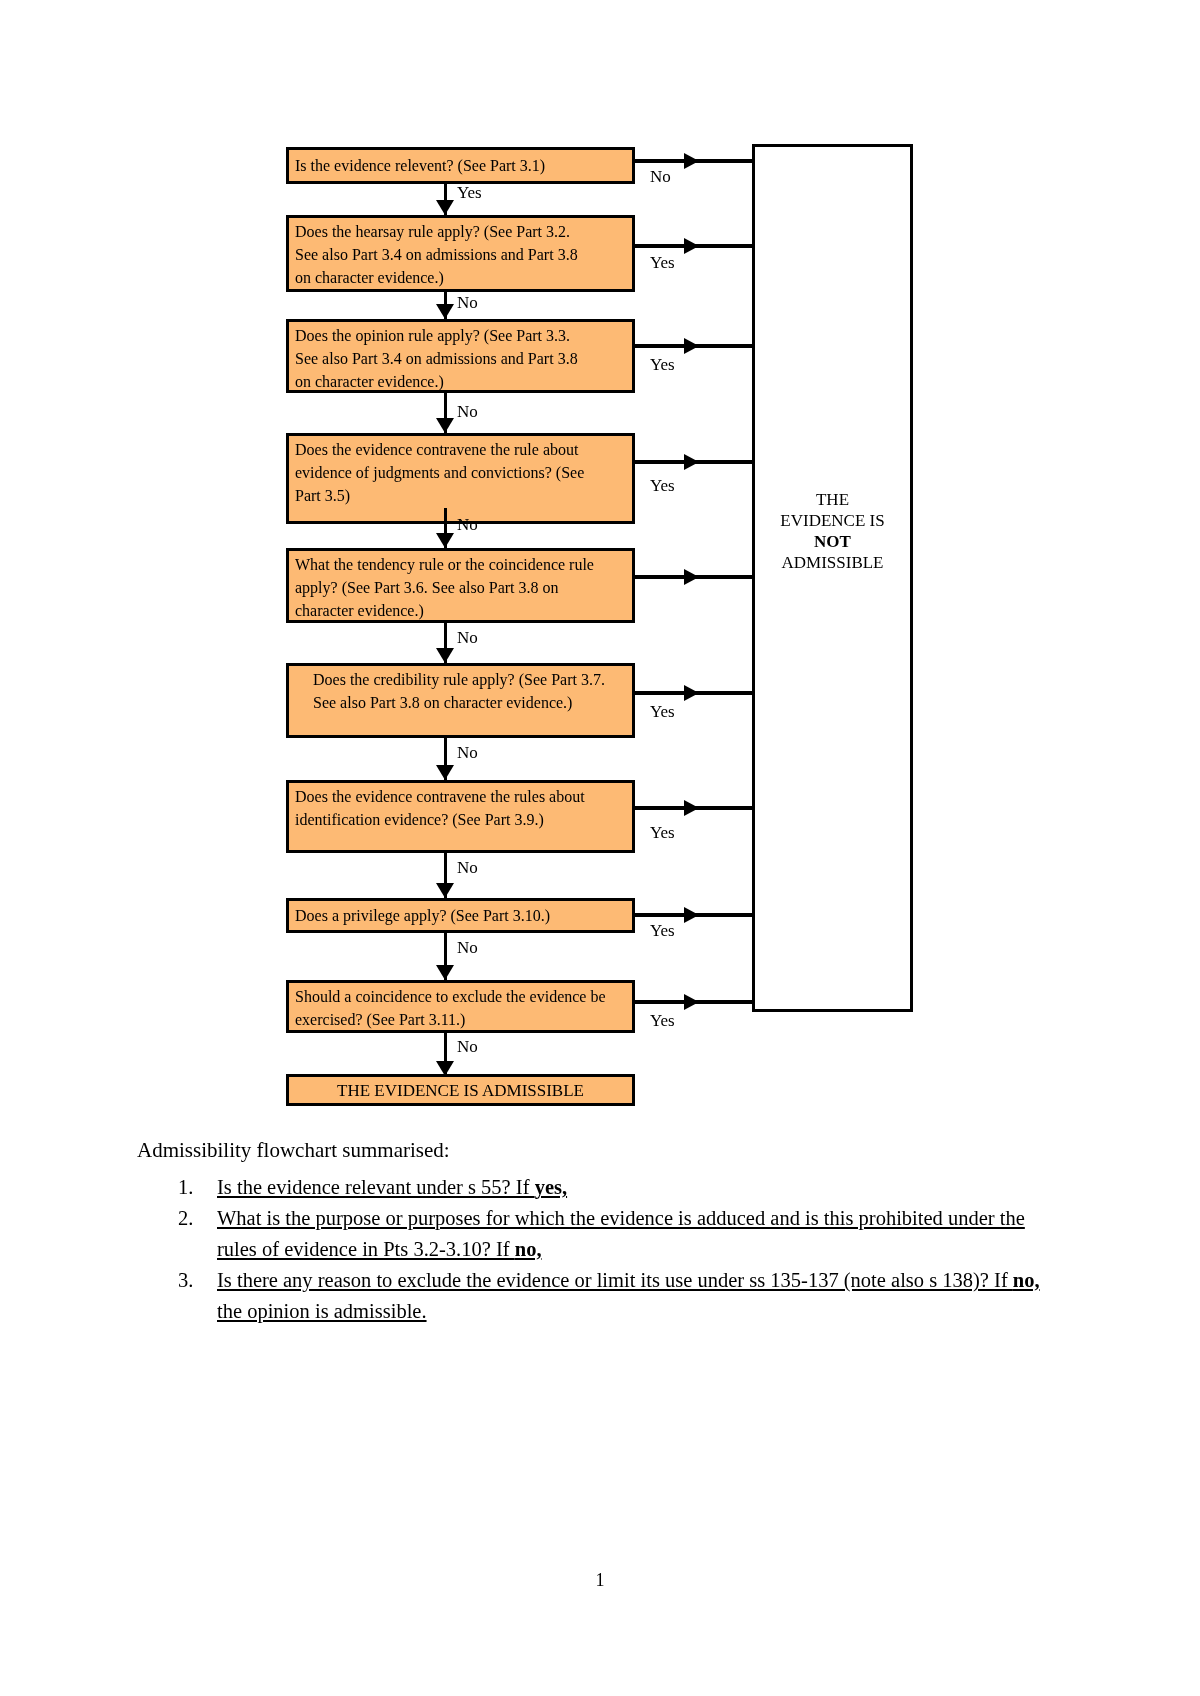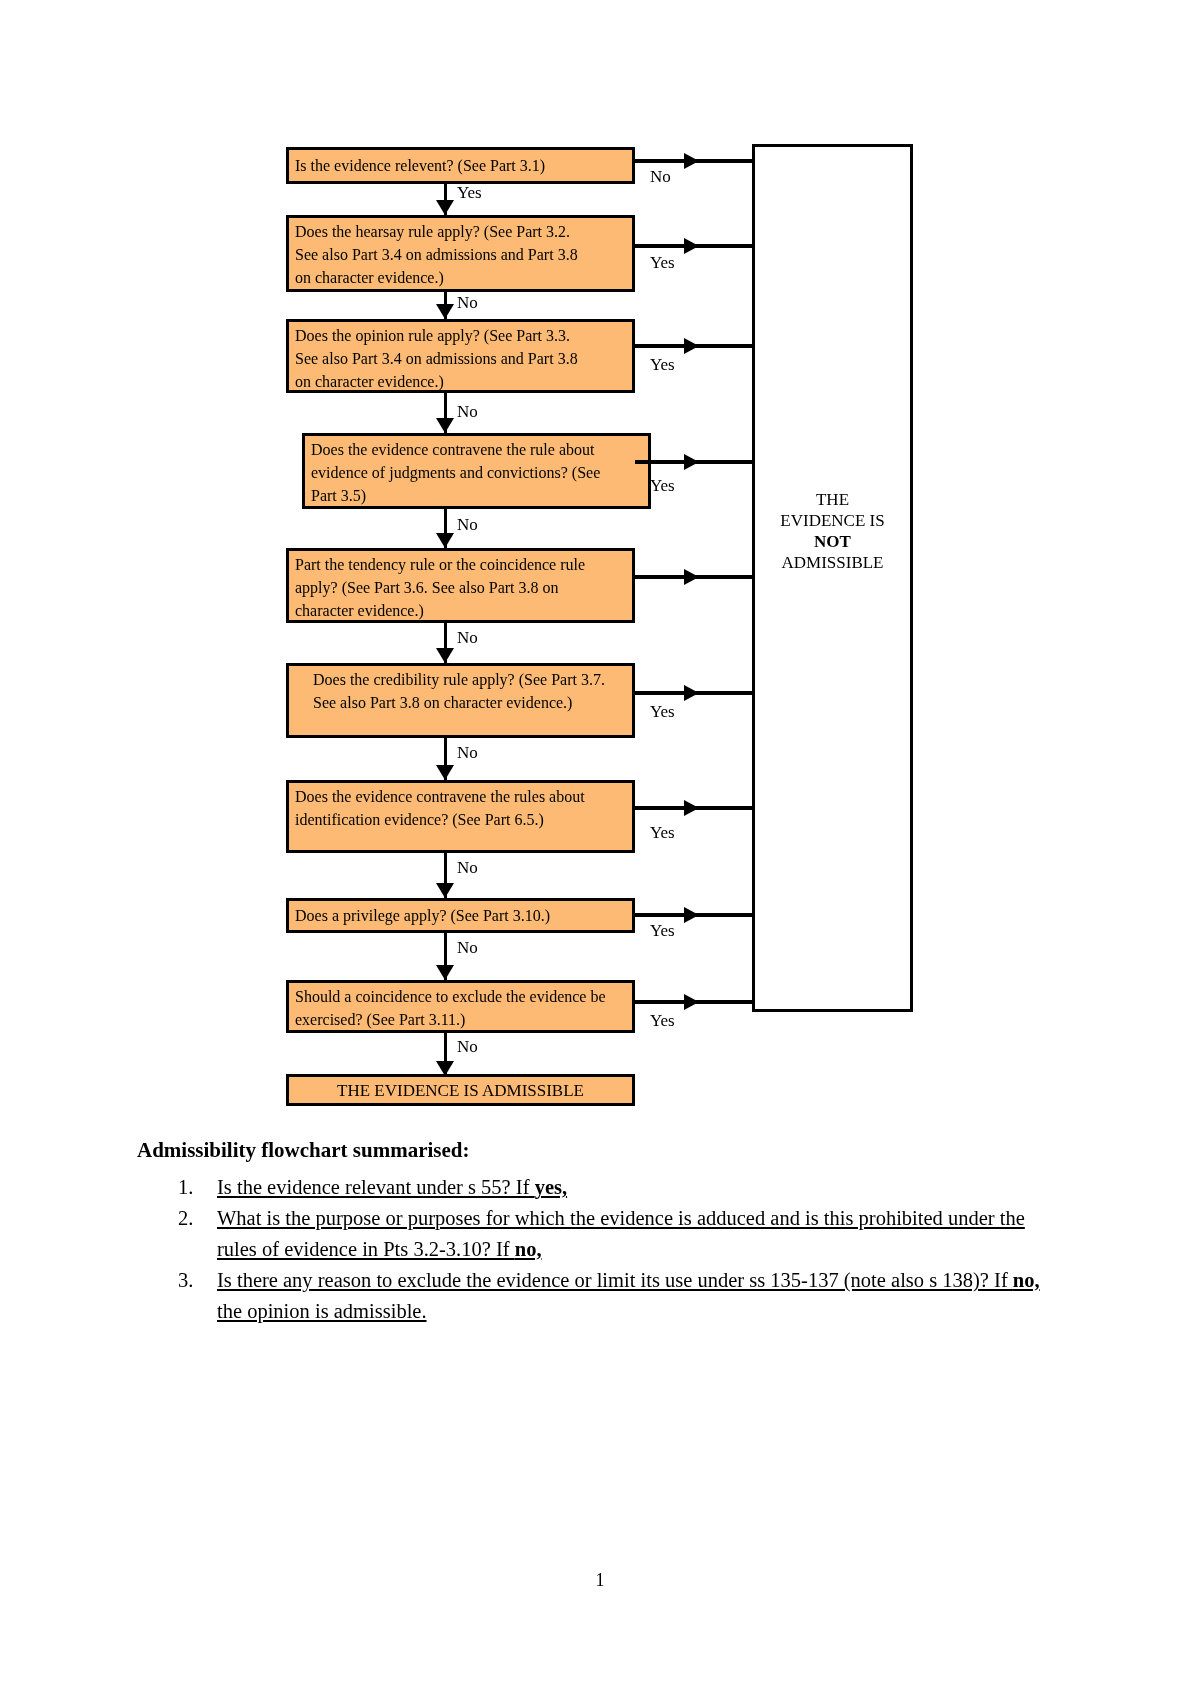--- a/index.html
+++ b/index.html
@@ -30,21 +30,21 @@
   .varrow{position:absolute;left:436px;width:0;height:0;
     border-left:9px solid transparent;border-right:9px solid transparent;border-top:15px solid #000;}
   .hline{position:absolute;left:635px;width:117px;height:4px;background:#000;}
   .harrow{position:absolute;left:684px;width:0;height:0;
     border-top:8px solid transparent;border-bottom:8px solid transparent;border-left:15px solid #000;}
   .clabel{position:absolute;font-size:17px;line-height:18px;white-space:nowrap;}
   .vl{left:457px;}
   .hl{left:650px;}
   .b{font-weight:bold;}
   
-  .heading{position:absolute;left:137px;top:1137px;font-size:21px;line-height:26px;font-weight:bold;}
+  .heading{position:absolute;left:137px;top:1137px;font-size:21px;line-height:26px;}
   .slist{position:absolute;left:178px;top:1172px;width:900px;}
   .sitem{display:flex;font-size:20.5px;line-height:31px;}
   .snum{width:39px;flex:none;}
   .stext{width:848px;text-decoration:underline;}
   .pageno{position:absolute;left:0;top:1570px;width:100%;text-align:center;font-size:18px;}
 </style>
 </head>
 <body>
 
 <div class="page">
@@ -60,40 +60,40 @@
       <div class="ln">See also Part 3.4 on admissions and Part 3.8</div>
       <div class="ln">on character evidence.)</div>
     </div>
 
     <div class="qbox" style="top:319px;height:74px;">
       <div class="ln">Does the opinion rule apply? (See Part 3.3.</div>
       <div class="ln">See also Part 3.4 on admissions and Part 3.8</div>
       <div class="ln">on character evidence.)</div>
     </div>
 
-    <div class="qbox" style="top:433px;height:76px;margin-left:16px;">
+    <div class="qbox" style="top:433px;height:91px;">
       <div class="ln">Does the evidence contravene the rule about</div>
       <div class="ln">evidence of judgments and convictions? (See</div>
       <div class="ln">Part 3.5)</div>
     </div>
 
     <div class="qbox" style="top:548px;height:75px;">
-      <div class="ln">Part the tendency rule or the coincidence rule</div>
+      <div class="ln">What the tendency rule or the coincidence rule</div>
       <div class="ln">apply? (See Part 3.6. See also Part 3.8 on</div>
       <div class="ln">character evidence.)</div>
     </div>
 
     <div class="qbox" style="top:663px;height:75px;padding-left:24px;">
       <div class="ln">Does the credibility rule apply? (See Part 3.7.</div>
       <div class="ln">See also Part 3.8 on character evidence.)</div>
     </div>
 
     <div class="qbox" style="top:780px;height:73px;">
       <div class="ln">Does the evidence contravene the rules about</div>
-      <div class="ln">identification evidence? (See Part 6.5.)</div>
+      <div class="ln">identification evidence? (See Part 3.9.)</div>
     </div>
 
     <div class="qbox vcenter" style="top:898px;height:35px;">
       <div class="ln">Does a privilege apply? (See Part 3.10.)</div>
     </div>
 
     <div class="qbox" style="top:980px;height:53px;">
       <div class="ln">Should a coincidence to exclude the evidence be</div>
       <div class="ln">exercised? (See Part 3.11.)</div>
     </div>

